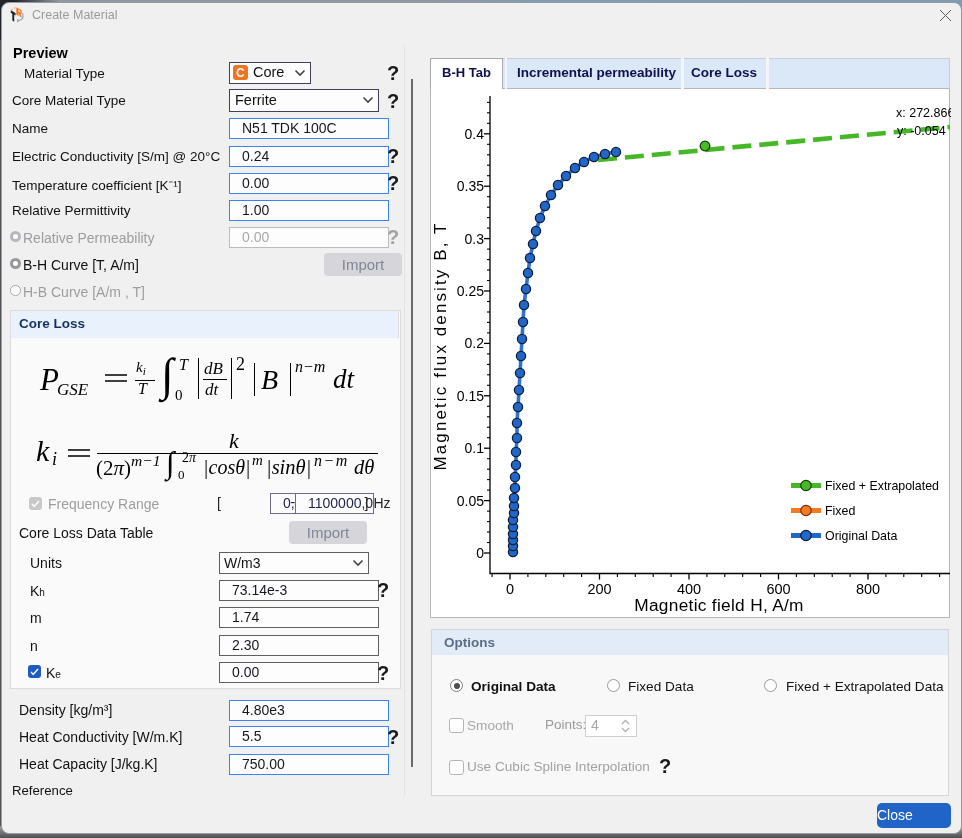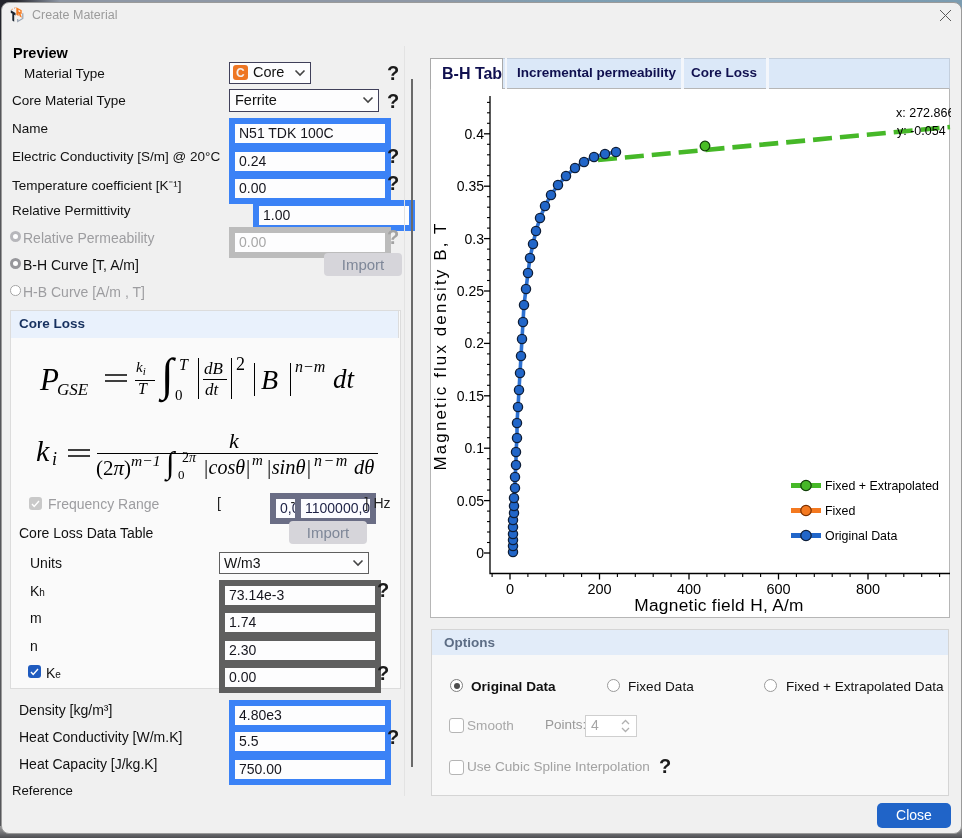--- a/index.html
+++ b/index.html
@@ -5,22 +5,22 @@
 html,body{margin:0;padding:0;width:962px;height:838px;overflow:hidden;
  font-family:"Liberation Sans",sans-serif;background:#55565a;}
 .abs{position:absolute;}
 #back-top{position:absolute;left:0;top:0;width:962px;height:40px;
  background:linear-gradient(90deg,#23242b 0px,#23242b 14px,#8f98a6 60px,#8f98a6 430px,#7e9fb3 560px,#7b9cb1 962px);}
 #dialog{position:absolute;left:1px;top:2px;width:959px;height:830px;background:#f0f0f0;
  border:1px solid #9a9a9a;border-radius:8px;}
 #content{position:absolute;left:0;top:0;width:962px;height:838px;}
 .lbl{position:absolute;font-size:13.5px;color:#111;white-space:nowrap;left:12px;}
 .glbl{position:absolute;font-size:13.5px;color:#9d9da0;white-space:nowrap;}
-.inp{position:absolute;background:#fdfdfe;border:6px solid #3b82f6;font-size:14px;color:#16161e;
- padding-left:4px;white-space:nowrap;overflow:hidden;font-family:"Liberation Sans",sans-serif;}
+.inp{position:absolute;background:#fdfdfe;border:1px solid #3b82f6;font-size:14px;color:#16161e;
+ padding-left:12px;white-space:nowrap;overflow:hidden;font-family:"Liberation Sans",sans-serif;}
 .q{position:absolute;font-size:20px;font-weight:bold;color:#1a1a1a;font-family:"Liberation Sans",sans-serif;}
 .imp{position:absolute;width:78px;height:23px;background:#d6d5da;border-radius:4px;
  color:#7e8798;font-size:15px;text-align:center;line-height:23px;}
 .cb{position:absolute;width:13px;height:13px;border-radius:3px;}
 </style>
 </head>
 <body>
 <div id="back-top"></div>
 <div class="abs" style="left:0;top:826px;width:962px;height:12px;background:linear-gradient(180deg,#9a9a9a 0%,#76777a 50%,#4d4e52 100%);"></div>
 <div id="dialog"></div>
@@ -56,21 +56,21 @@
 
 <div class="abs" style="left:229px;top:89px;width:148px;height:21px;background:#fdfdfe;border:1.5px solid #40405a;"></div>
 <div class="abs" style="left:235px;top:92px;font-size:14.5px;color:#111;">Ferrite</div>
 <svg class="abs" style="left:362px;top:96px" width="12" height="8" viewBox="0 0 12 8">
       <path d="M1.5 1.5 L6 6 L10.5 1.5" fill="none" stroke="#444" stroke-width="1.6"></path>
     </svg>
 
 <div class="inp" style="left:229px;top:118px;width:146px;height:19px;line-height:19px;">N51 TDK 100C</div>
 <div class="inp" style="left:229px;top:146px;width:146px;height:19px;line-height:19px;">0.24</div>
 <div class="inp" style="left:229px;top:173px;width:146px;height:19px;line-height:19px;">0.00</div>
-<div class="inp" style="left:229px;top:200px;width:146px;height:19px;line-height:19px;margin-left:24px;">1.00</div>
+<div class="inp" style="left:229px;top:200px;width:146px;height:19px;line-height:19px;">1.00</div>
 <div class="inp" style="left:229px;top:227px;width:146px;height:19px;line-height:19px;border-color:#bcbcbc;color:#a8a8a8;">0.00</div>
 
 <div class="q" style="left:387px;top:62px;">?</div>
 <div class="q" style="left:387px;top:90px;">?</div>
 <div class="q" style="left:387px;top:145px;">?</div>
 <div class="q" style="left:387px;top:172px;">?</div>
 <div class="q" style="left:387px;top:226px;color:#a3a3a3;">?</div>
 
 <div class="abs" style="left:10px;top:231px;width:5px;height:5px;border:3.2px solid #b7b7bb;border-radius:50%;background:#fff;"></div>
 <div class="glbl" style="left:23px;top:230px;font-size:14px;">Relative Permeability</div>
@@ -174,21 +174,21 @@
 <div class="lbl" style="left:12px;top:783px;font-size:13.2px;">Reference</div>
 
 <div class="abs" style="left:404px;top:46px;width:1px;height:750px;background:#e3e3e3;"></div>
 <div class="abs" style="left:411px;top:79px;width:2px;height:688px;background:#6a6a6a;"></div>
 
 <div class="abs" style="left:430px;top:58px;width:520px;height:31px;background:#dbe8f8;border:1px solid #c4cfdd;border-bottom:1px solid #b6b6b6;box-sizing:border-box;"></div>
 <div class="abs" style="left:505px;top:58px;width:2px;height:31px;background:#f3f6fb;"></div>
 <div class="abs" style="left:681px;top:58px;width:3px;height:31px;background:#f3f6fb;"></div>
 <div class="abs" style="left:766px;top:58px;width:3px;height:31px;background:#f3f6fb;"></div>
 <div class="abs" style="left:430px;top:58px;width:73px;height:32px;background:#fff;border:1px solid #a9a9a9;border-bottom:none;box-sizing:border-box;"></div>
-<div class="abs" style="left:442px;top:65px;font-size:16px;font-weight:bold;color:#10104f;">B-H Tab</div>
+<div class="abs" style="left:442px;top:65px;font-size:13px;font-weight:bold;color:#10104f;">B-H Tab</div>
 <div class="abs" style="left:517px;top:65px;font-size:13.5px;font-weight:bold;color:#10104f;">Incremental permeability</div>
 <div class="abs" style="left:691px;top:65px;font-size:13.5px;font-weight:bold;color:#10104f;">Core Loss</div>
 
 <div class="abs" style="left:430px;top:89px;width:520px;height:529px;background:#fff;border:1px solid #b6b6b6;border-top:none;box-sizing:border-box;"></div>
 <svg class="abs" style="left:430px;top:89px" width="521" height="529" viewBox="430 89 521 529">
 <path d="M490.0 96 V573.5 H950" fill="none" stroke="#000" stroke-width="1.3"></path>
 <line x1="484.0" y1="553.0" x2="490.0" y2="553.0" stroke="#000" stroke-width="1.3"></line>
 <text x="484" y="558.0" font-size="14" text-anchor="end" fill="#000">0</text>
 <line x1="484.0" y1="500.6" x2="490.0" y2="500.6" stroke="#000" stroke-width="1.3"></line>
 <text x="484" y="505.6" font-size="14" text-anchor="end" fill="#000">0.05</text>
@@ -343,14 +343,14 @@
 <div class="abs" style="left:585px;top:715px;width:50px;height:20px;background:#fff;border:1px solid #cfcfcf;"></div>
 <div class="abs" style="left:591px;top:717px;font-size:14px;color:#a5a5a5;">4</div>
 <svg class="abs" style="left:620px;top:718px" width="11" height="16" viewBox="0 0 11 16">
 <path d="M2 6 L5.5 2.5 L9 6" fill="none" stroke="#b0b0b0" stroke-width="1.3"></path>
 <path d="M2 10 L5.5 13.5 L9 10" fill="none" stroke="#b0b0b0" stroke-width="1.3"></path>
     </svg>
 <div class="cb" style="left:449px;top:760px;background:#fff;border:1px solid #b5b5b5;"></div>
 <div class="abs" style="left:467px;top:759px;font-size:13.6px;color:#a2a2a2;">Use Cubic Spline Interpolation</div>
 <div class="q" style="left:659px;top:755px;">?</div>
 
-<div class="abs" style="left:877px;top:803px;width:74px;height:25px;background:#2064c8;border-radius:5px;color:#fff;font-size:14px;text-align:center;line-height:25px;">Close</div>
+<div class="abs" style="left:877px;top:803px;width:74px;height:25px;background:#2064c8;border-radius:5px;color:#fff;font-size:14px;text-align:left;line-height:25px;">Close</div>
 </div>
 
 </body></html>

